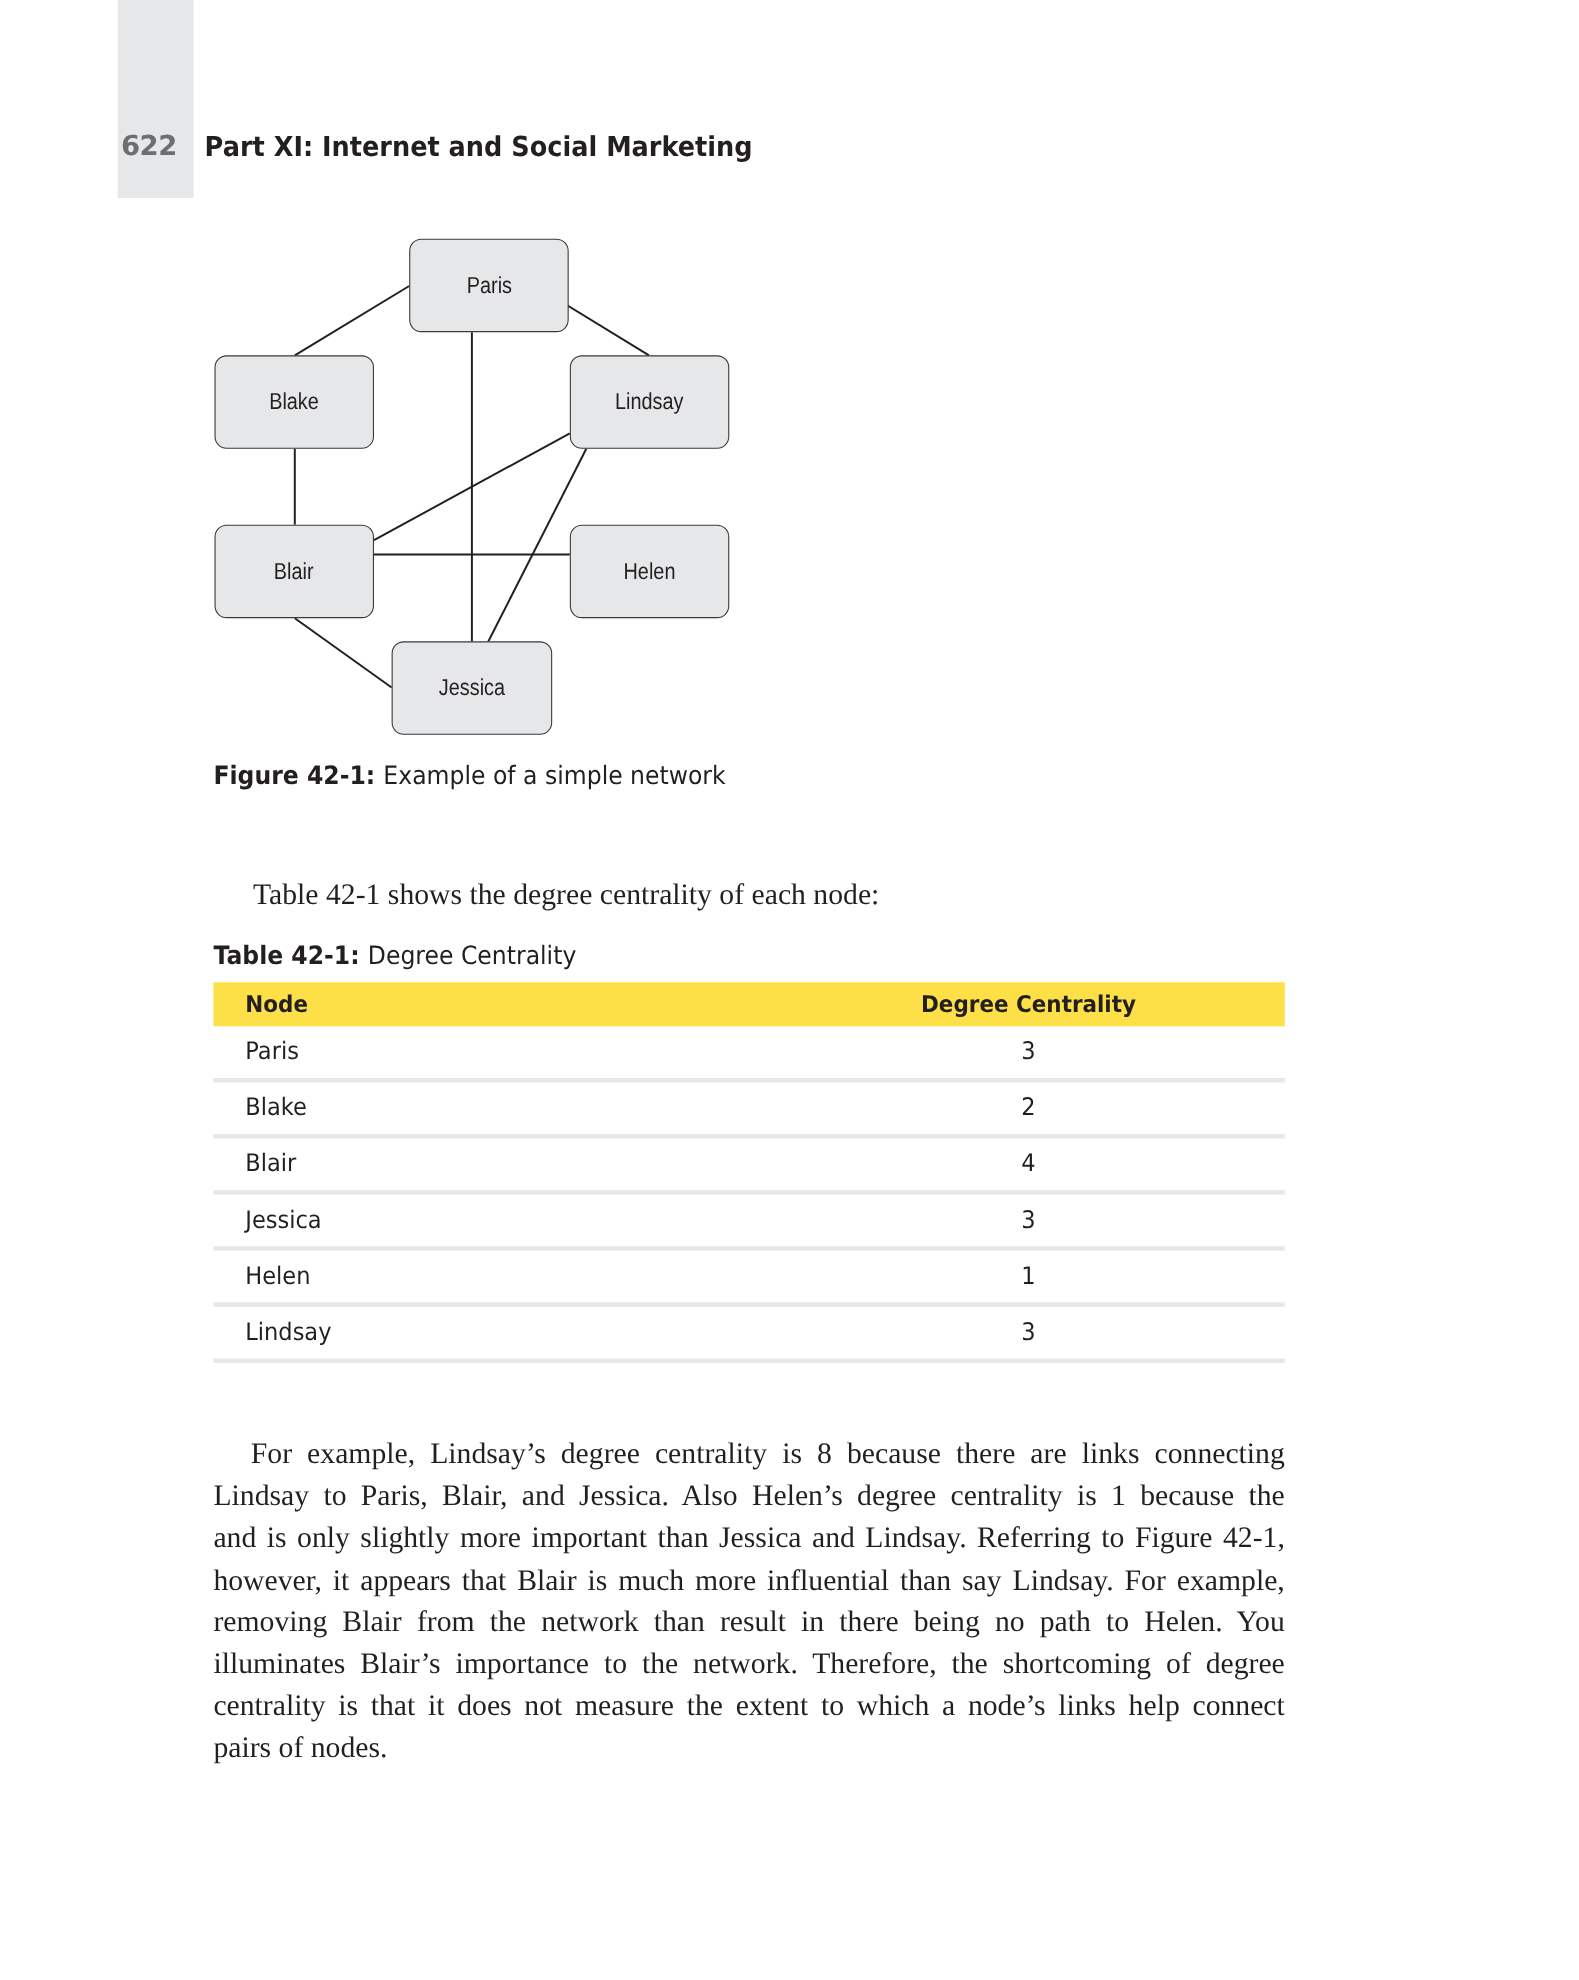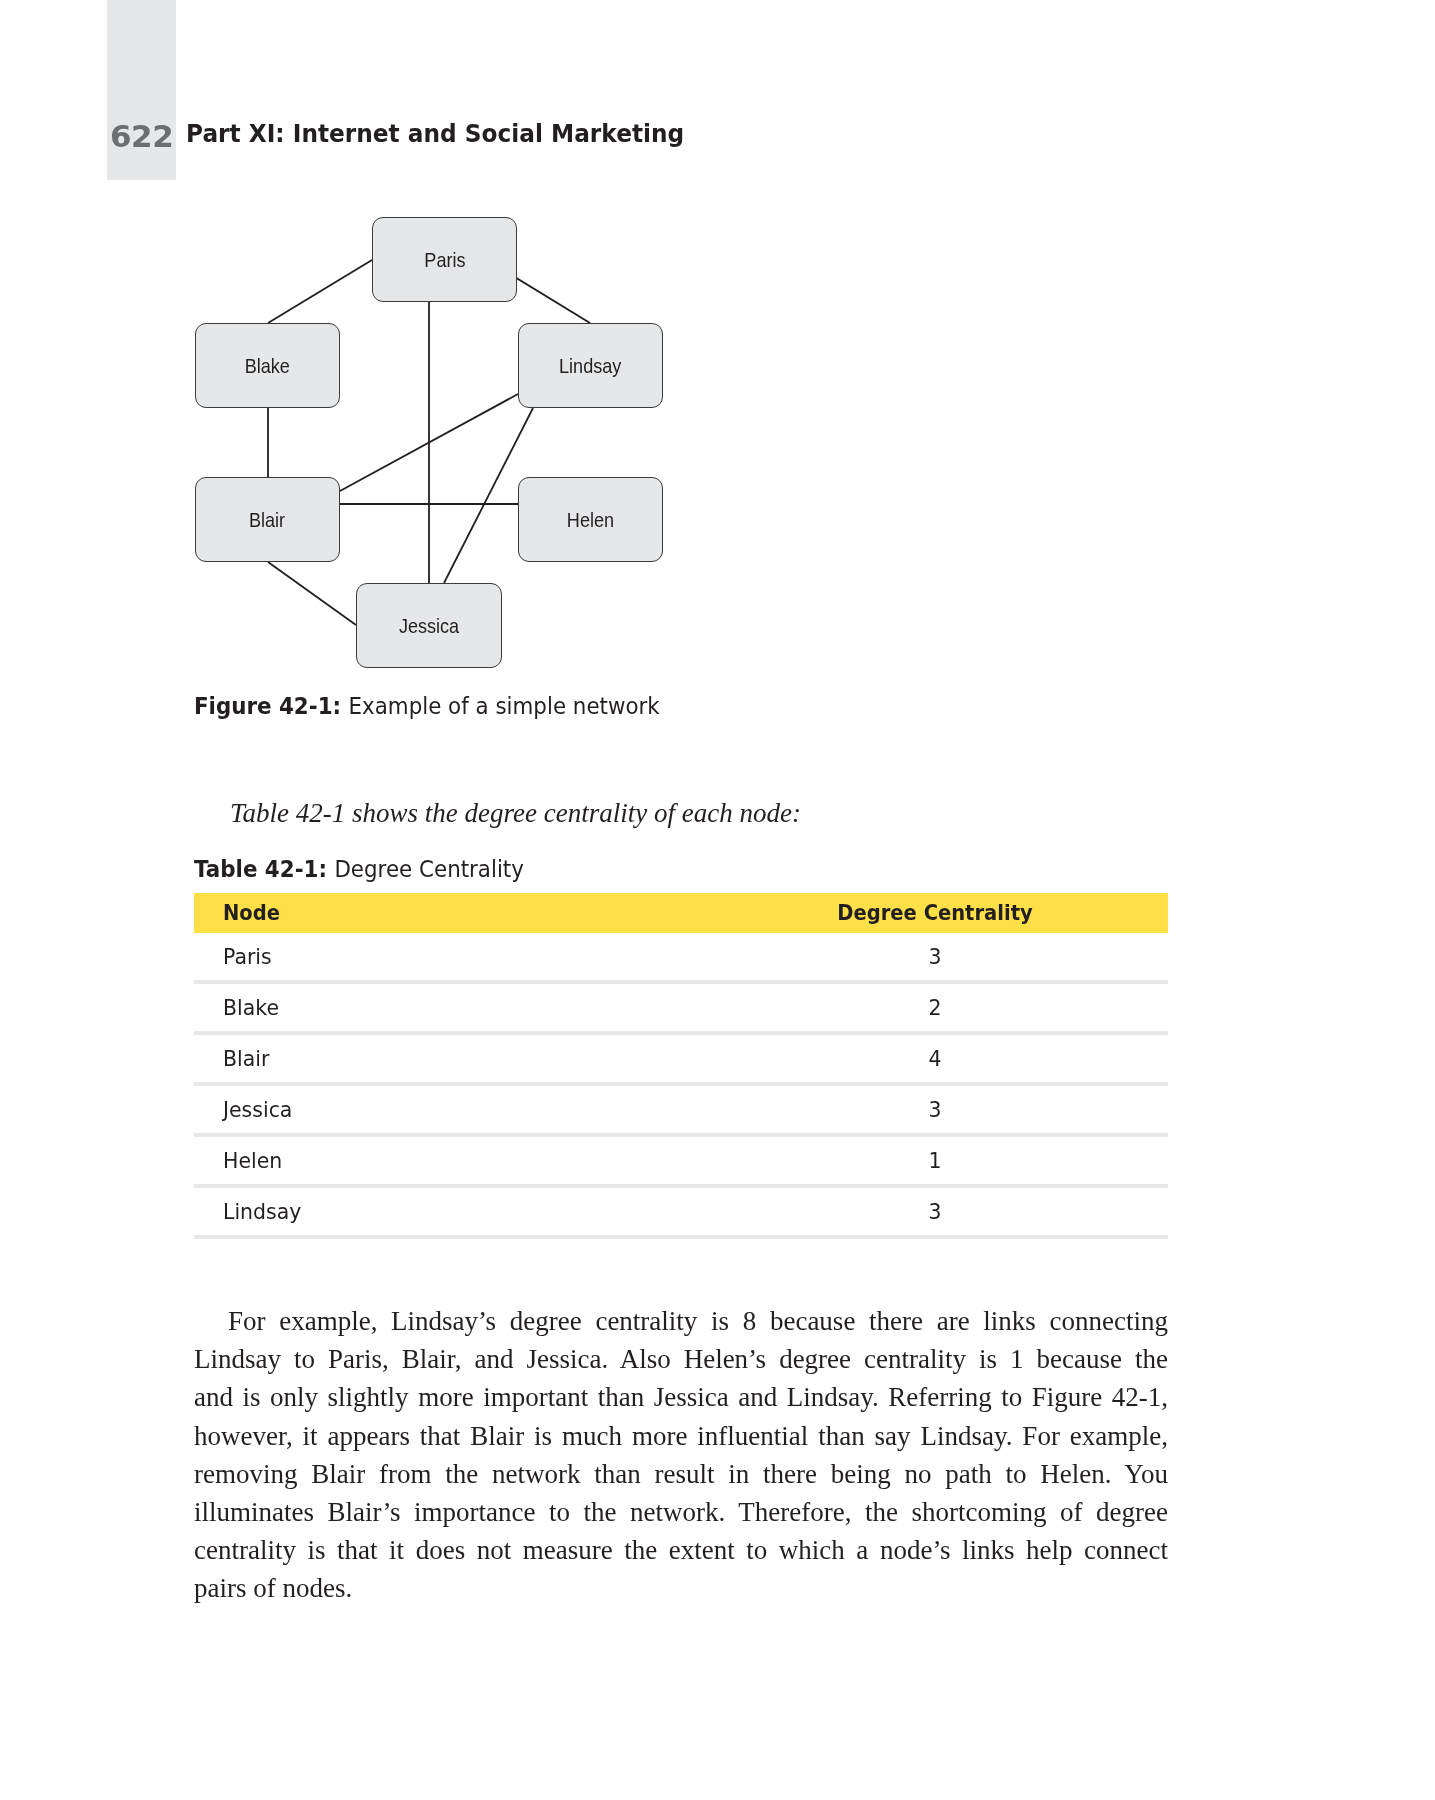--- a/index.html
+++ b/index.html
@@ -1,29 +1,29 @@
 <!DOCTYPE html>
 <html><head>
 <meta charset="utf-8">
 <style>
   html, body { margin: 0; padding: 0; background: #ffffff; }
   body { width: 1435px; height: 1800px; position: relative; overflow: hidden; color: #231f20; }
   .page-tab { position: absolute; left: 107px; top: 0; width: 69px; height: 180px; background: #e6e7e8; }
-  .page-num { position: absolute; left: 110px; top: 118px; font-family: "DejaVu Sans", sans-serif; font-weight: bold; font-size: 31px; color: #6d6e70; letter-spacing: -0.5px; }
+  .page-num { position: absolute; left: 110px; top: 118px; font-family: "DejaVu Sans", sans-serif; font-weight: bold; font-size: 25px; color: #6d6e70; letter-spacing: -0.5px; }
   .running-head { position: absolute; left: 186px; top: 119px; font-family: "DejaVu Sans", sans-serif; font-weight: bold; font-size: 25px; color: #231f20; white-space: nowrap; transform: scaleX(0.93); transform-origin: left center; }
 
   .figure { position: absolute; left: 0; top: 0; width: 1435px; height: 700px; }
   .figure svg { position: absolute; left: 0; top: 0; }
   .node { position: absolute; width: 145px; height: 85px; background: #e6e7e8; border: 1.5px solid #3a3a3a; border-radius: 11px; box-sizing: border-box; display: flex; align-items: center; justify-content: center; }
   .node span { font-family: "Liberation Sans", sans-serif; font-size: 21px; color: #231f20; display: inline-block; transform: scaleX(0.86); }
 
   .fig-caption { position: absolute; left: 194px; top: 693px; font-family: "DejaVu Sans", sans-serif; font-size: 23px; white-space: nowrap; transform: scaleX(0.93); transform-origin: left center; }
   .fig-caption b { font-weight: bold; margin-right: 8px; }
 
-  .intro { position: absolute; left: 230px; top: 798px; font-family: "Liberation Serif", serif; font-size: 27px; white-space: nowrap; color: #231f20; font-style: italic; }
+  .intro { position: absolute; left: 230px; top: 798px; font-family: "Liberation Serif", serif; font-size: 27px; white-space: nowrap; color: #231f20; }
 
   .tbl-caption { position: absolute; left: 194px; top: 856px; font-family: "DejaVu Sans", sans-serif; font-size: 23px; white-space: nowrap; transform: scaleX(0.93); transform-origin: left center; }
   .tbl-caption b { font-weight: bold; margin-right: 8px; }
 
   .table { position: absolute; left: 194px; top: 893px; width: 974px; }
   .thead { height: 40px; background: #fde047; position: relative; }
   .th { position: absolute; top: 8px; font-family: "DejaVu Sans", sans-serif; font-weight: bold; font-size: 21px; white-space: nowrap; transform: scaleX(0.93); }
   .th-node { left: 29px; transform-origin: left center; }
   .th-dc { left: 741px; width: 0; display: flex; justify-content: center; transform-origin: center; }
   .row { height: 47px; border-bottom: 4px solid #e6e7e8; position: relative; }

